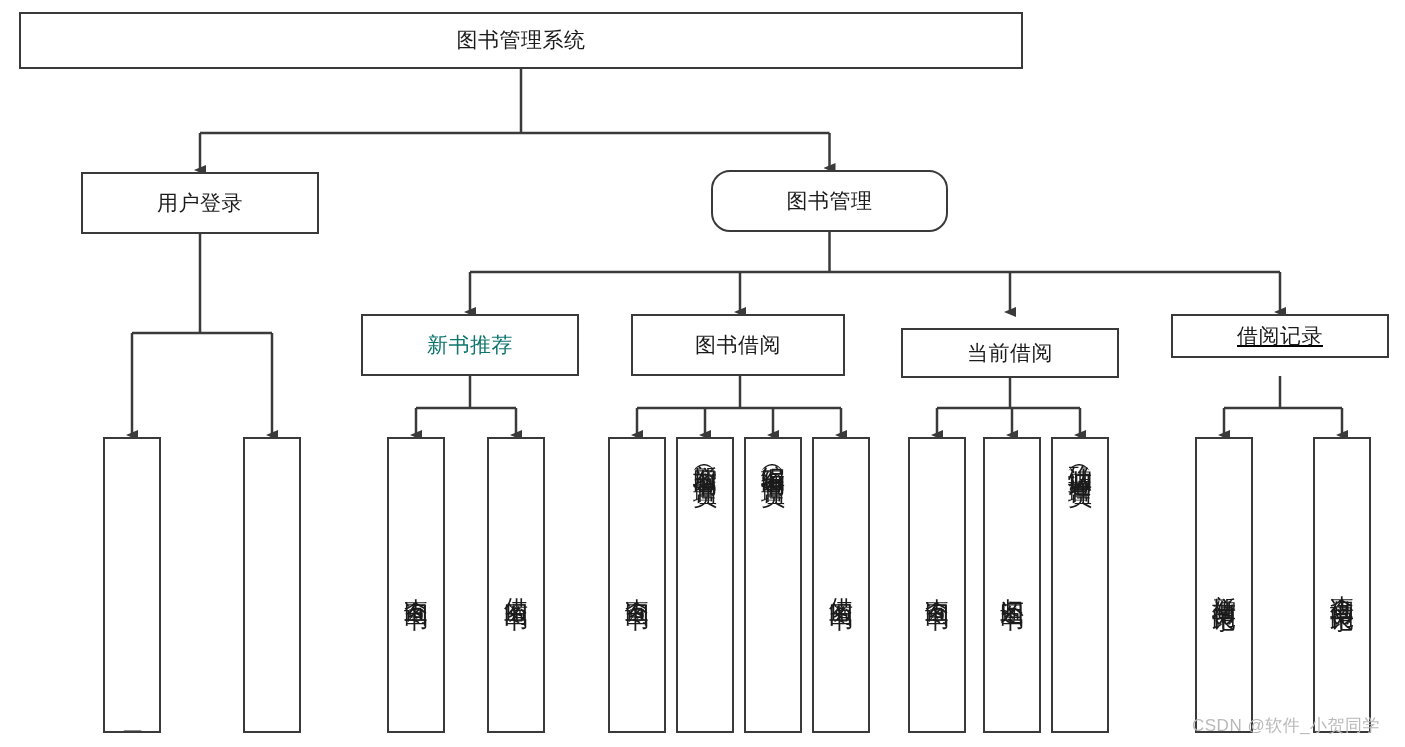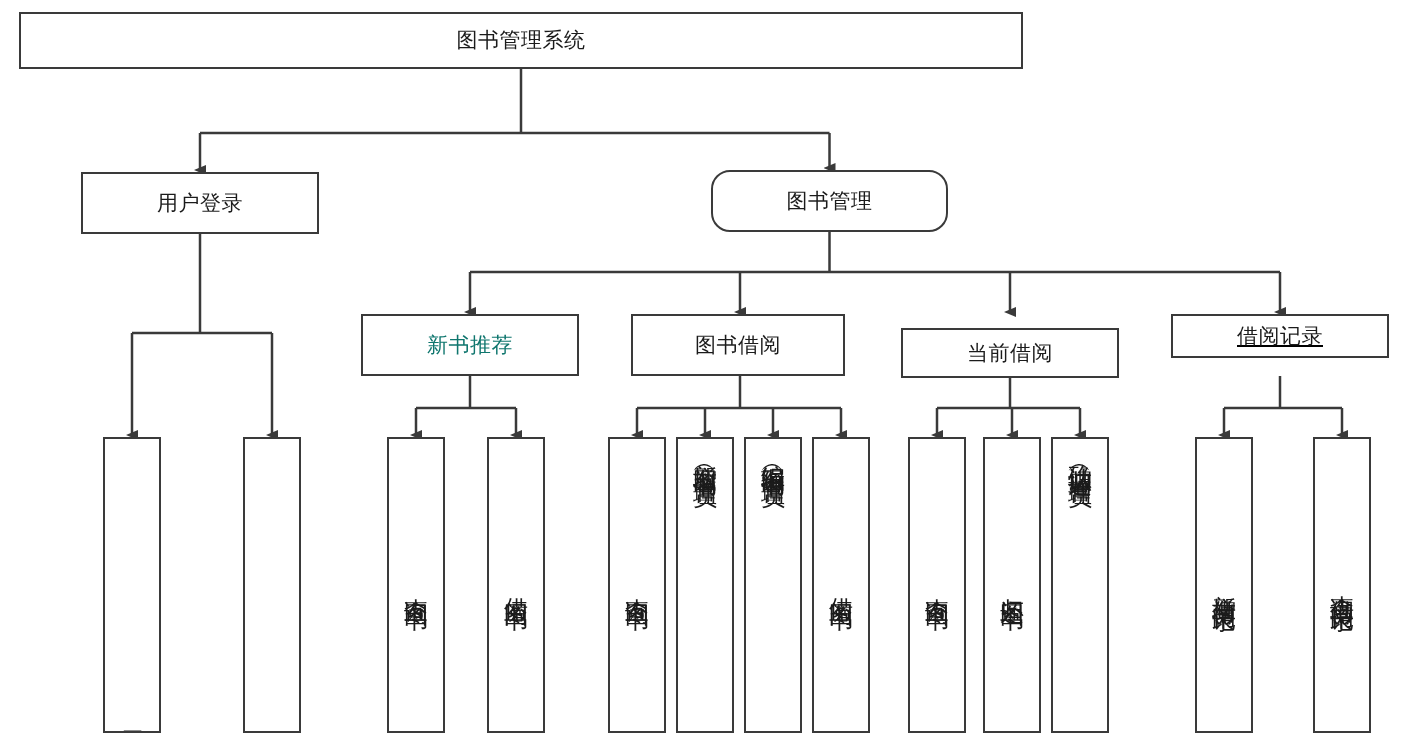--- a/index.html
+++ b/index.html
@@ -181,13 +181,14 @@
       <div class="node vertical anchor-top" style="left: 1051px; top: 437px; width: 58px; height: 296px; border-color: rgb(58, 58, 58);">
         <span class="label" style="color: rgb(27, 27, 27);">确认归还（管理员）</span>
       </div>
       <div class="node vertical anchor-middle" style="left: 1195px; top: 437px; width: 58px; height: 296px; border-color: rgb(58, 58, 58);">
         <span class="label" style="color: rgb(27, 27, 27);">新增借阅记录</span>
       </div>
       <div class="node vertical anchor-middle" style="left: 1313px; top: 437px; width: 58px; height: 296px; border-color: rgb(58, 58, 58);">
         <span class="label" style="color: rgb(27, 27, 27);">查询借阅记录</span>
       </div>
     </div>
+  <div class="watermark" style="left: 1192px; top: 714px;">CSDN @软件_小贺同学</div>
 </div>
 
 </body></html>

